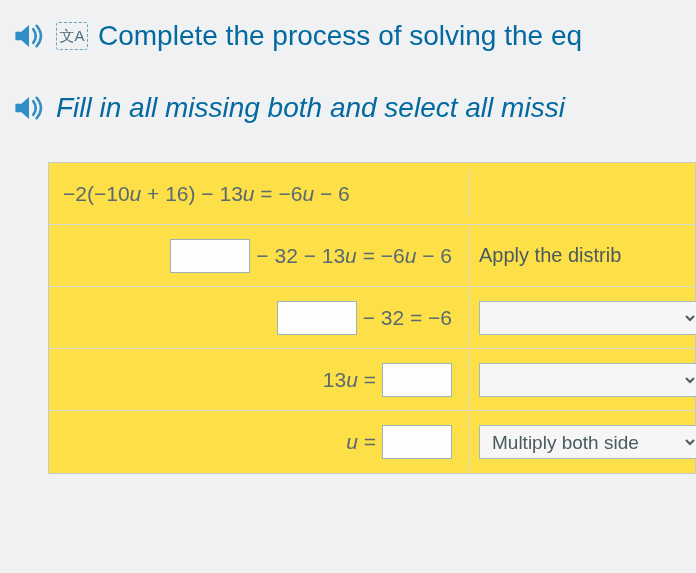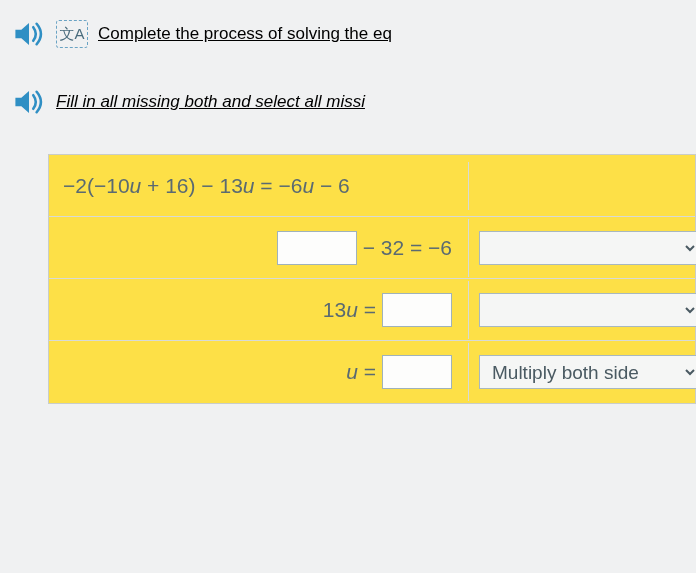--- a/index.html
+++ b/index.html
@@ -24,24 +24,23 @@
       justify-content: center;
       width: 32px;
       height: 28px;
       border: 1.5px dashed #6aa3c4;
       border-radius: 3px;
       color: #4a6c7d;
       font-size: 15px;
       font-weight: 400;
     }
     .instruction-text {
-      font-size: 17px;
-      color: #000000;
+      font-size: 28px;
+      color: #0369a1;
       white-space: nowrap;
-      text-decoration: underline;
     }
     .instruction-italic { font-style: italic; }
     .table-wrap {
       margin: 18px 0 0 48px;
       border: 1px solid #c9cdc9;
       background: #fde047;
     }
     .eq-row {
       display: flex;
       align-items: center;
@@ -132,20 +131,29 @@
 <div class="table-wrap">
     <div class="eq-row first">
       <div class="eq-left">
         <span class="seg">−2(−10<span class="math-var">u</span> + 16) − 13<span class="math-var">u</span> = −6<span class="math-var">u</span> − 6</span>
       </div>
       <div class="eq-right"></div>
     </div>
     <div class="eq-row">
       <div class="eq-left">
         <input class="blank-input" style="">
+        <span class="seg"> − 32 − 13<span class="math-var">u</span> = −6<span class="math-var">u</span> − 6</span>
+      </div>
+      <div class="eq-right">
+        <span class="reason-static">Apply the distrib</span>
+      </div>
+    </div>
+    <div class="eq-row">
+      <div class="eq-left">
+        <input class="blank-input" style="">
         <span class="seg"> − 32 = −6</span>
       </div>
       <div class="eq-right">
         <select class="reason-select">
           <option></option>
         </select>
       </div>
     </div>
     <div class="eq-row">
       <div class="eq-left">

